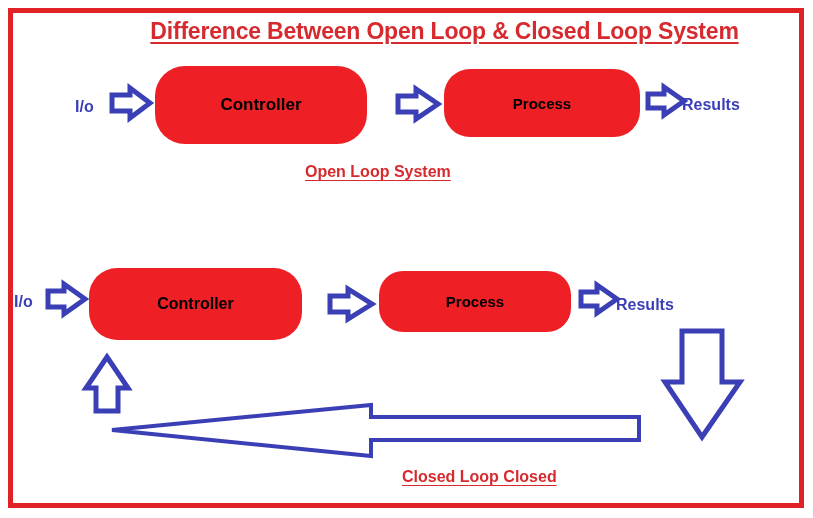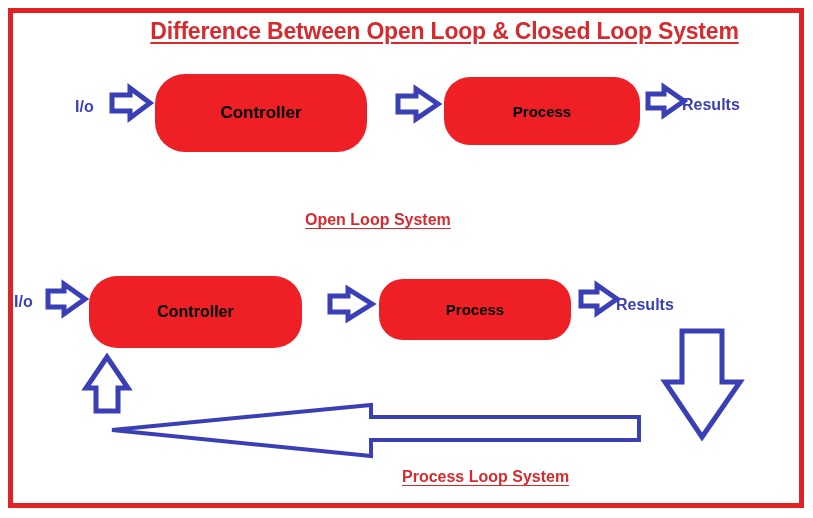--- a/index.html
+++ b/index.html
@@ -42,21 +42,21 @@
   }
   .caption {
     position: absolute;
     font-size: 16px;
     font-weight: bold;
     color: #d62a2e;
     text-decoration: underline;
     text-underline-offset: 3px;
     white-space: nowrap;
   }
-  #caption-open  { left: 305px; top: 163px; margin-top: 48px; }
+  #caption-open  { left: 305px; top: 163px; }
   #caption-closed{ left: 402px; top: 468px; }
 
   .io-label, .res-label {
     position: absolute;
     font-size: 16px;
     font-weight: bold;
     color: #3b3fb5;
     white-space: nowrap;
     margin-top: 8px;
   }
@@ -68,21 +68,20 @@
   
   .proc-box {
     position: absolute;
     background: #ee2026;
     border-radius: 26px;
     display: flex;
     align-items: center;
     justify-content: center;
     color: #000000;
     font-weight: bold;
-    margin-top: 8px;
   }
   #box-controller-1 { left: 155px; top: 66px;  width: 212px; height: 78px; font-size: 17px; border-radius: 30px; }
   #box-process-1    { left: 444px; top: 69px;  width: 196px; height: 68px; font-size: 15px; border-radius: 26px; }
   #box-controller-2 { left: 89px;  top: 268px; width: 213px; height: 72px; font-size: 16px; border-radius: 28px; }
   #box-process-2    { left: 379px; top: 271px; width: 192px; height: 61px; font-size: 15px; border-radius: 24px; }
 
   
   #arrow-layer {
     position: absolute;
     left: 0; top: 0;
@@ -130,21 +129,21 @@
   <div class="proc-box" id="box-controller-2">
     <span>Controller</span>
   </div>
 
   <div class="proc-box" id="box-process-2">
     <span>Process</span>
   </div>
 
   <div class="res-label" id="results-label-2">Results</div>
 
-  <div class="caption" id="caption-closed">Process Loop System</div>
+  <div class="caption" id="caption-closed">Closed Loop Closed</div>
 
   <svg id="arrow-layer" viewBox="0 0 813 518">
 
     <polygon class="arrow-shape" points="112,95 130,95 130,88 150,103 130,118 130,111 112,111"></polygon>
 
     <polygon class="arrow-shape" points="398,96 416,96 416,89 438,104 416,119 416,112 398,112"></polygon>
 
     <polygon class="arrow-shape" points="648,94 664,94 664,87 684,101 664,115 664,108 648,108"></polygon>
 
     <polygon class="arrow-shape" points="48,291 64,291 64,284 85,299 64,314 64,307 48,307"></polygon>

